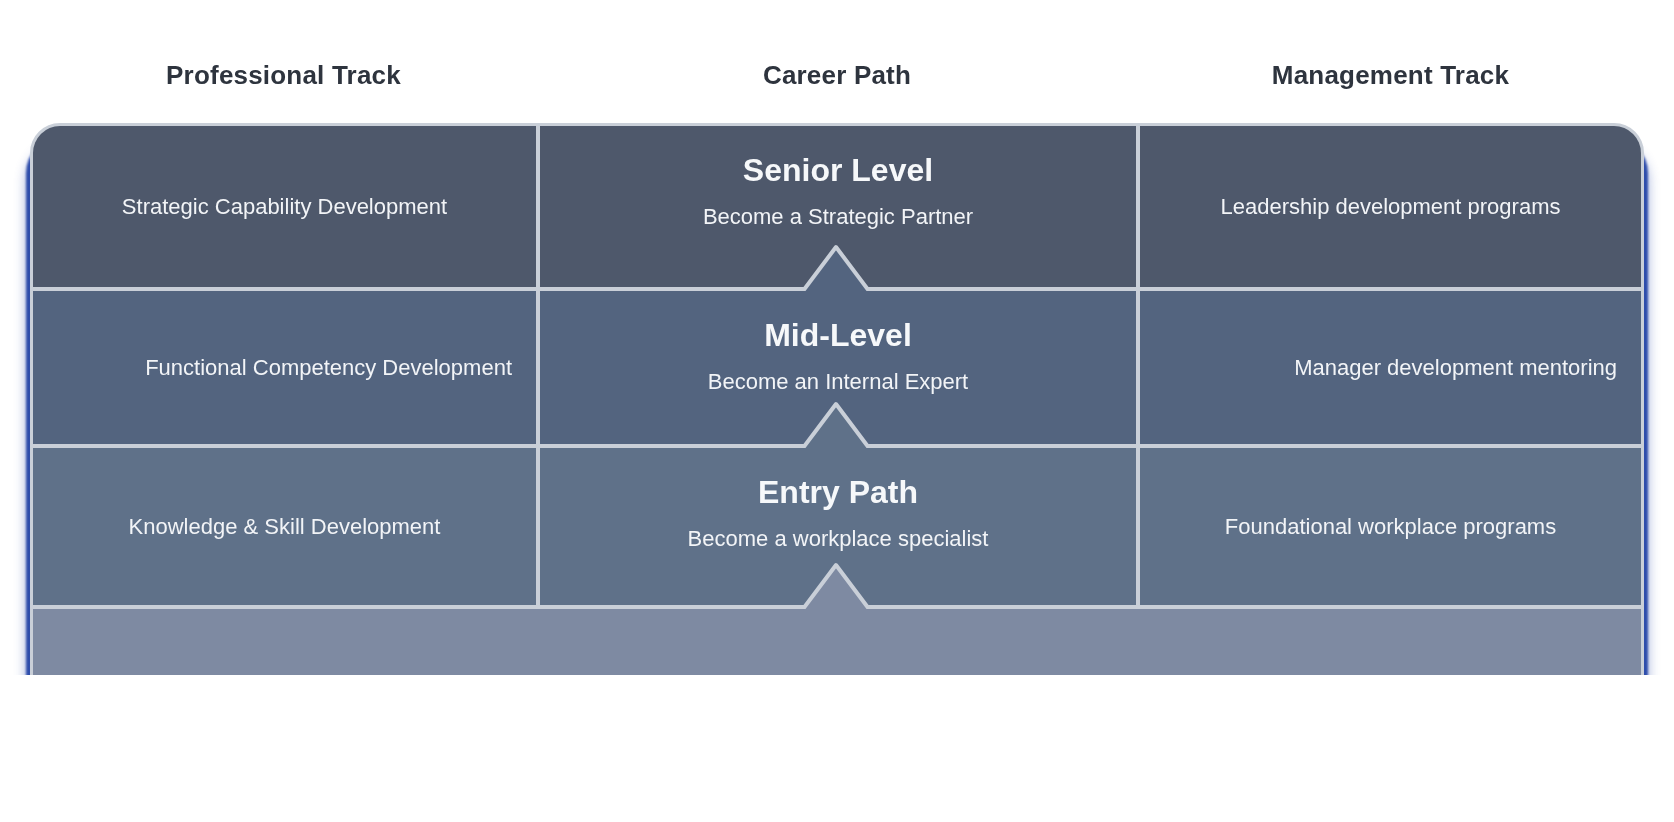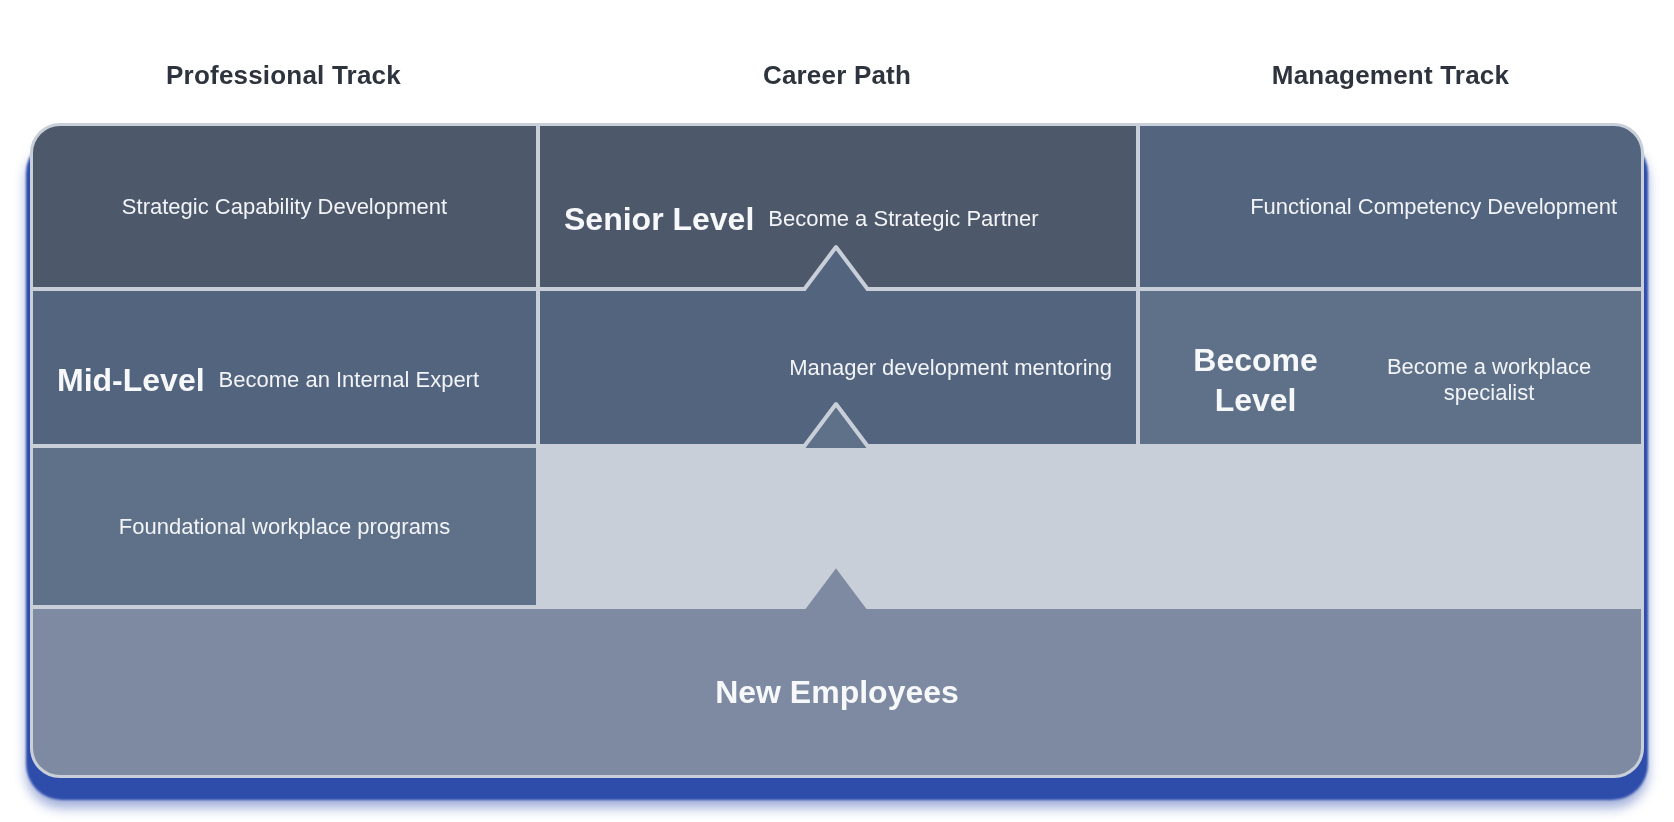--- a/index.html
+++ b/index.html
@@ -3,21 +3,21 @@
 <meta charset="utf-8">
 <style>
   :root{
     --row1:#4e586b; --row2:#53647f; --row3:#5f7189; --row4:#7e8aa2;
     --divider:#c9cfd8; --header-text:#2e343e; --cell-text:#f2f4f7;
     --title-text:#f6f8fa; --blue-base:#2e4dab; --page-bg:#ffffff;
   }
   *{box-sizing:border-box; margin:0; padding:0;}
   html,body{background:var(--page-bg);}
   body{font-family:"Liberation Sans","DejaVu Sans",sans-serif;}
-  .stage{position:relative; width:1674px; height:822px; background:var(--page-bg); overflow:hidden;}
+  .stage{position:relative; width:1674px; height:675px; background:var(--page-bg); overflow:hidden;}
 
   
   .headers{position:absolute; left:30px; top:60px; width:1614px;
     display:grid; grid-template-columns:507px 600px 507px;}
   .headers .hdr{font-size:26px; font-weight:700; color:var(--header-text);
     text-align:center; letter-spacing:.2px;}
 
   
   .panel{position:absolute; left:30px; top:123px; width:1614px; height:655px;}
   .panel-base{position:absolute; left:-4px; right:-4px; top:14px; bottom:-22px;
@@ -26,21 +26,21 @@
   .grid{position:absolute; inset:0; display:grid;
     grid-template-columns:503px 596px 501px;
     grid-template-rows:161px 153px 157px 166px;
     gap:4px; background:var(--divider);
     border:3px solid var(--divider); border-radius:30px; overflow:hidden;}
   .cell{display:flex; align-items:center; justify-content:center;
     text-align:center; padding:0 24px;}
   .cell.r1{background:var(--row1);} .cell.r2{background:var(--row2);justify-content:flex-end;}
   .cell.r3{background:var(--row3);} .cell.r4{background:var(--row4);}
   .side-label{font-size:22px; font-weight:400; color:var(--cell-text);}
-  .cell.center{flex-direction:row; justify-content:flex-start;
+  .cell.center{flex-direction:column; justify-content:flex-start;
     padding-top:24px; gap:14px;}
   .lvl-title{font-size:32px; line-height:40px; font-weight:600; color:var(--title-text);}
   .lvl-sub{font-size:22px; font-weight:400; color:var(--cell-text);}
   .cell.bottom{grid-column:1 / -1; flex-direction:column; justify-content:center; gap:22px;}
 
   
   .chev{position:absolute; left:806px; transform:translateX(-50%); width:84px; height:50px;}
   .chev1{top:118px;} .chev2{top:275px;} .chev3{top:436px;}
   .chev1 polygon{fill:var(--row2);} .chev2 polygon{fill:var(--row3);} .chev3 polygon{fill:var(--row4);}
   .chev polyline{fill:none; stroke:var(--divider); stroke-width:4; stroke-linejoin:round; stroke-linecap:round;}
@@ -61,34 +61,40 @@
 
     <div class="grid">
 
       <div class="cell r1">
         <span class="side-label">Strategic Capability Development</span>
       </div>
       <div class="cell r1 center">
         <div class="lvl-title">Senior Level</div>
         <div class="lvl-sub">Become a Strategic Partner</div>
       </div>
+      <div class="cell r1">
+        <span class="side-label">Leadership development programs</span>
+      </div>
 
       <div class="cell r2">
         <span class="side-label">Functional Competency Development</span>
       </div>
       <div class="cell r2 center">
         <div class="lvl-title">Mid-Level</div>
         <div class="lvl-sub">Become an Internal Expert</div>
       </div>
       <div class="cell r2">
         <span class="side-label">Manager development mentoring</span>
       </div>
 
+      <div class="cell r3">
+        <span class="side-label">Knowledge &amp; Skill Development</span>
+      </div>
       <div class="cell r3 center">
-        <div class="lvl-title">Become Level</div>
+        <div class="lvl-title">Entry Path</div>
         <div class="lvl-sub">Become a workplace specialist</div>
       </div>
       <div class="cell r3">
         <span class="side-label">Foundational workplace programs</span>
       </div>
 
       <div class="cell r4 bottom">
         <div class="lvl-title">New Employees</div>
       </div>
     </div>

